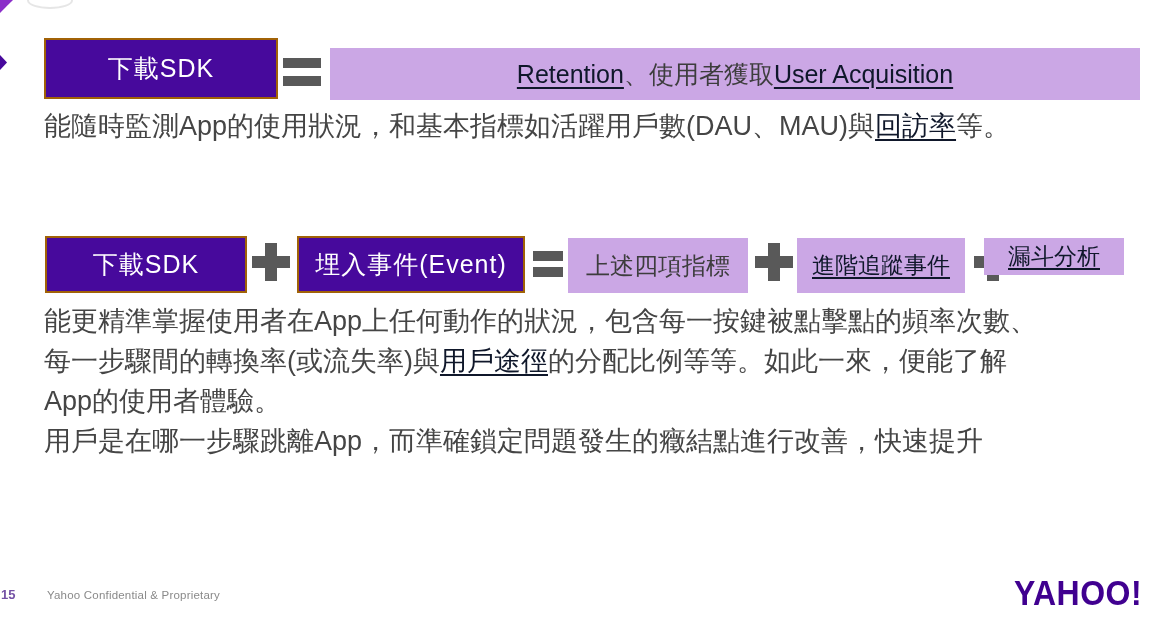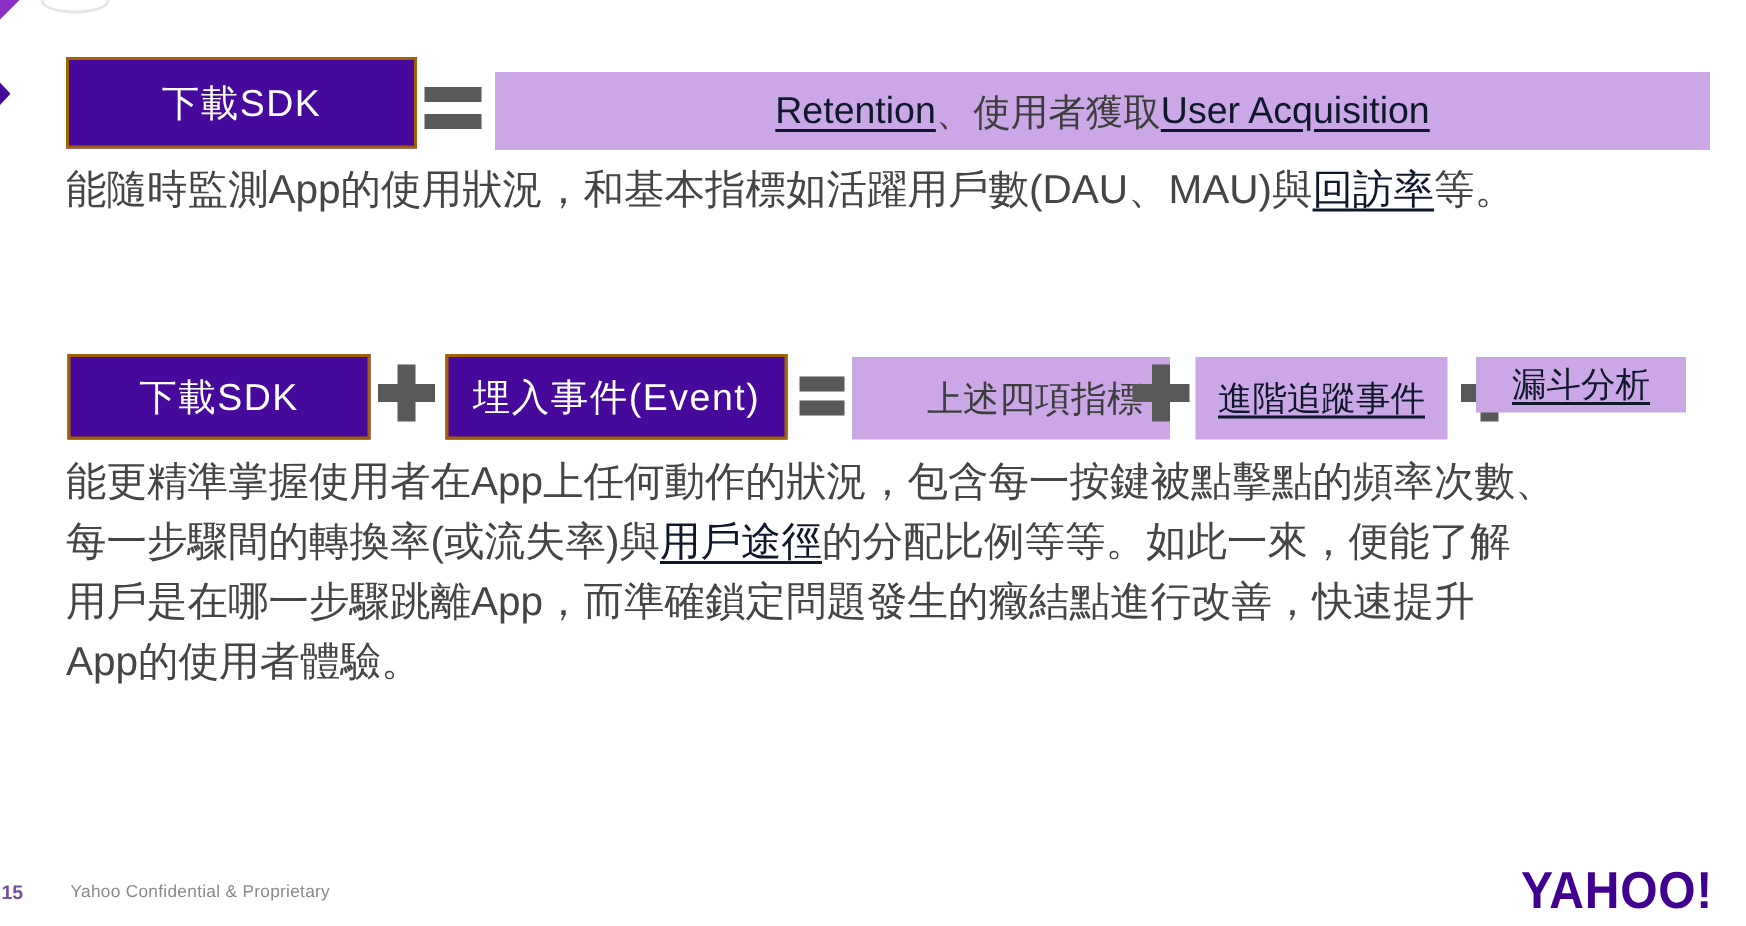--- a/index.html
+++ b/index.html
@@ -90,42 +90,42 @@
   </div>
 
   <div class="plus" style="left:252px;top:243px;"></div>
 
   <div class="dark-box" style="left:297px;top:236px;width:228px;height:57px;">
     <span>埋入事件(Event)</span>
   </div>
 
   <div class="eq" style="left:533px;top:251px;width:30px;height:26px;"></div>
 
-  <div class="light-box" style="left:568px;top:238px;width:180px;height:55px;font-size:24px;padding-left:32px;">
+  <div class="light-box" style="left:568px;top:238px;width:180px;height:55px;font-size:24px;">
     <span>上述四項指標</span>
   </div>
 
   <div class="plus" style="left:755px;top:243px;"></div>
 
   <div class="light-box" style="left:797px;top:238px;width:168px;height:55px;font-size:23px;">
     <span class="link">進階追蹤事件</span>
   </div>
 
   <div class="plus" style="left:974px;top:243px;"></div>
 
   <div class="light-box" style="left:984px;top:238px;width:140px;height:37px;font-size:23px;">
     <span class="link">漏斗分析</span>
   </div>
 
   <div class="paragraph">
     <div class="pline">能更精準掌握使用者在App上任何動作的狀況，包含每一按鍵被點擊點的頻率次數、</div>
     <div class="pline">
       <span>每一步驟間的轉換率(或流失率)與</span><span class="link">用戶途徑</span><span>的分配比例等等。如此一來，便能了解</span>
     </div>
+    <div class="pline">App的使用者體驗。</div>
     <div class="pline">用戶是在哪一步驟跳離App，而準確鎖定問題發生的癥結點進行改善，快速提升</div>
-    <div class="pline">App的使用者體驗。</div>
   </div>
 
   <div class="page-number">15</div>
   <div class="confidential">Yahoo Confidential &amp; Proprietary</div>
   <div class="yahoo-logo">YAHOO!</div>
 
 </div>
 
 </body></html>

